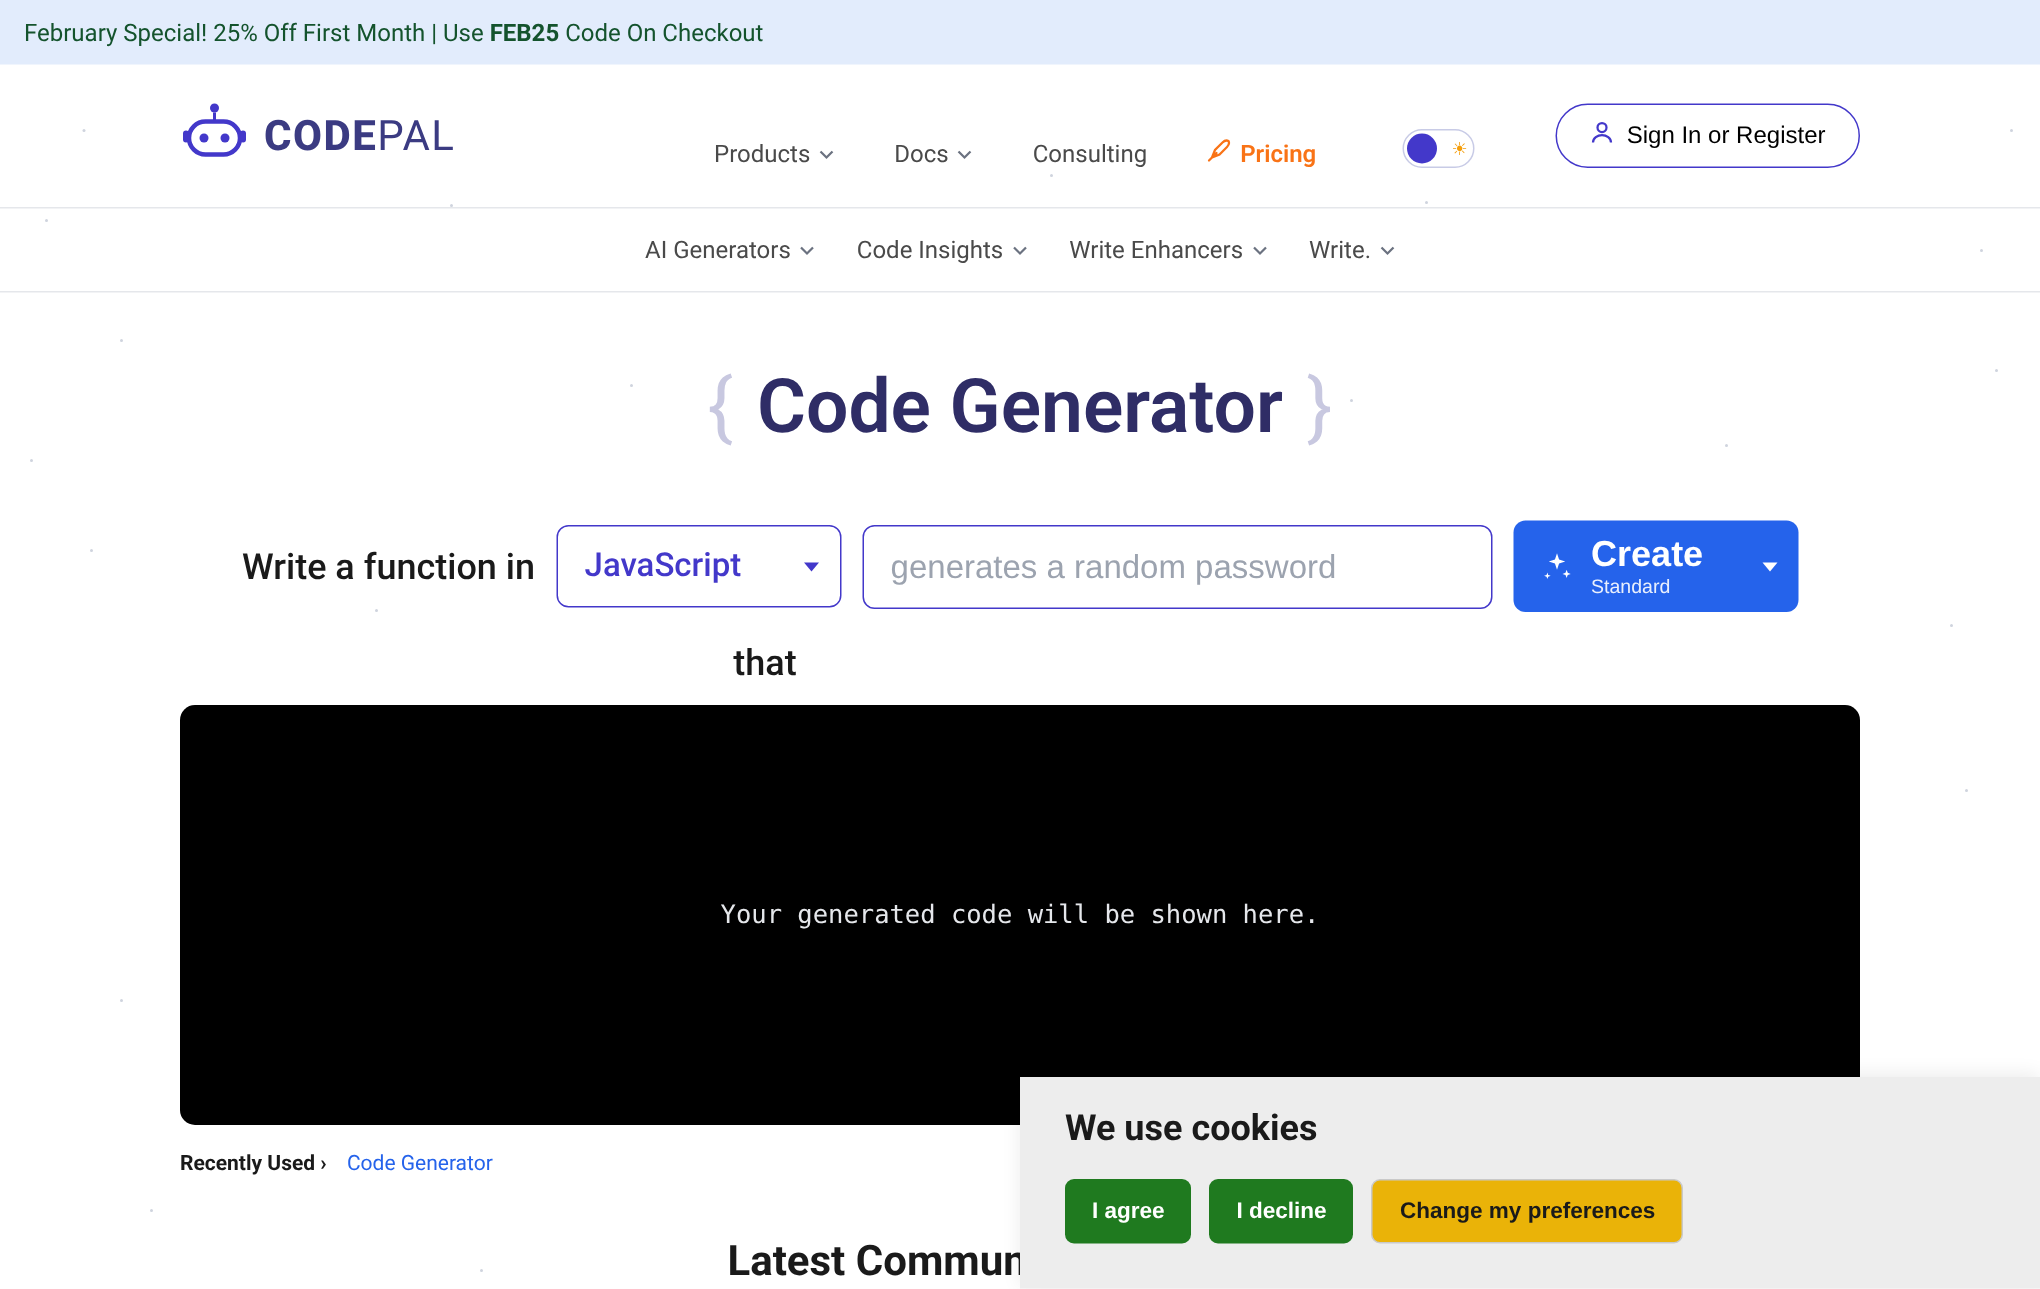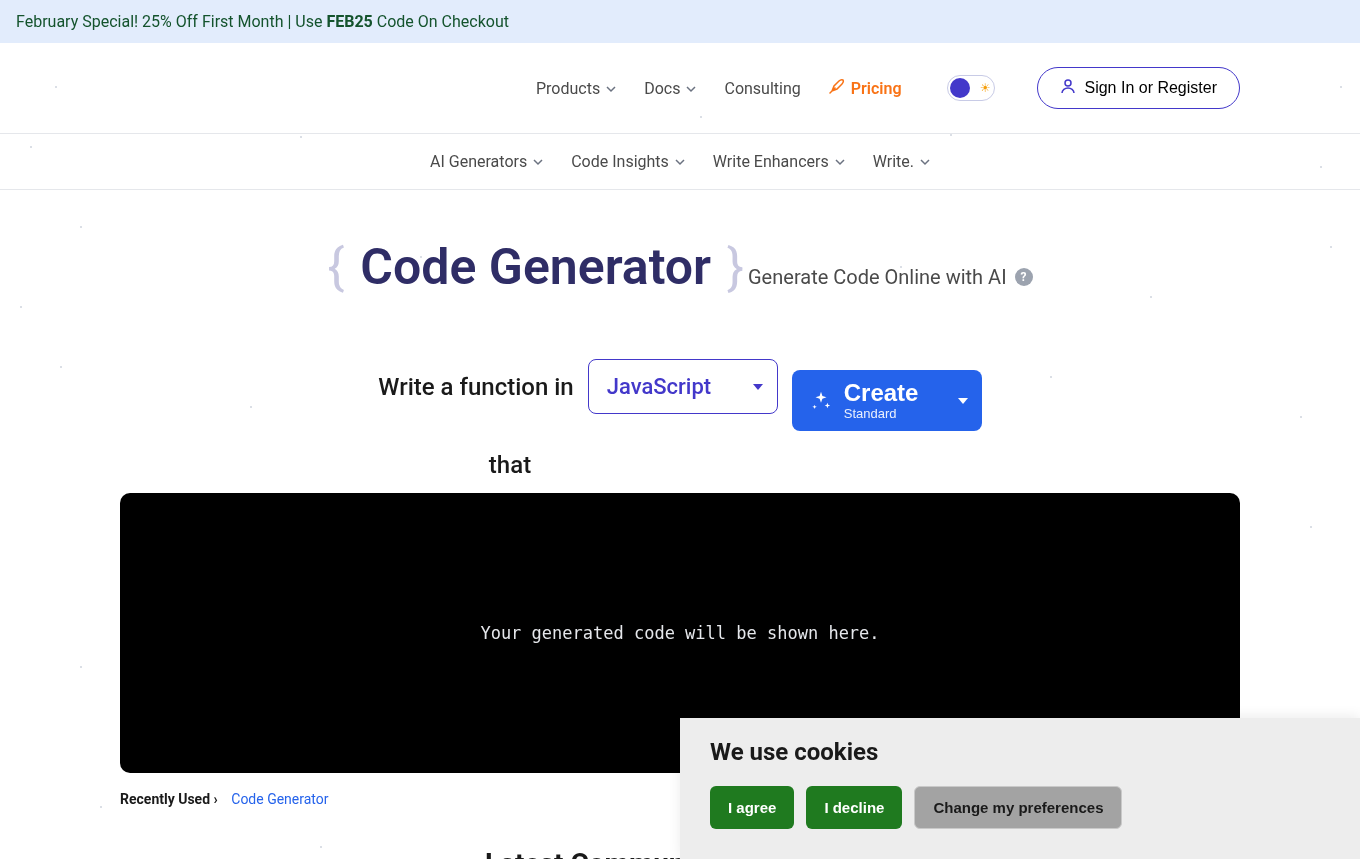--- a/index.html
+++ b/index.html
@@ -56,22 +56,22 @@
     font-weight: 800;
     letter-spacing: 1px;
     color: #3b3b82;
   }
   .logo svg { width: 46px; height: 40px; }
   .logo .code-part { color: #3b3b82; }
   .logo .pal-part { color: #3b3b82; font-weight: 400; }
   .nav-links {
     margin-left: auto;
     display: flex;
-    align-items: center;
-    gap: 28px;
+    align-items: flex-end;
+    gap: 40px;
     font-size: 16px;
   }
   .nav-item {
     display: inline-flex;
     align-items: center;
     gap: 6px;
     color: #4a4a4a;
     cursor: pointer;
   }
   .chev-down {
@@ -227,21 +227,20 @@
     color: #fff;
     border: none;
     border-radius: 8px;
     padding: 10px 42px 10px 18px;
     display: inline-flex;
     align-items: center;
     gap: 12px;
     cursor: pointer;
     position: relative;
     min-width: 190px;
-    margin-top: 28px;
   }
   .create-btn .main-label { font-size: 24px; font-weight: 600; line-height: 1.1; }
   .create-btn .sub-label { font-size: 13px; font-weight: 400; opacity: 0.9; display:block; text-align:left; }
   .create-btn .sparkles { width: 22px; height: 22px; flex-shrink:0; }
   .create-btn::after {
     content: "";
     position: absolute;
     right: 14px; top: 50%;
     transform: translateY(-50%);
     border-left: 5px solid transparent;
@@ -321,21 +320,21 @@
   .cookie-btn {
     border: none;
     border-radius: 6px;
     padding: 12px 18px;
     font-size: 15px;
     font-weight: 700;
     cursor: pointer;
   }
   .cookie-agree { background: #1f7a1f; color: #fff; }
   .cookie-decline { background: #1f7a1f; color: #fff; }
-  .cookie-prefs { background: #a3a3a3; color: #1a1a1a; border: 1px solid #c9c9c9; }
+  .cookie-prefs { background: #eab308; color: #1a1a1a; border: 1px solid #c9c9c9; }
 </style>
 </head>
 <body>
 
 <div class="dots-layer">
   <span style="left:55px;top:40px"></span>
     <span style="left:300px;top:90px"></span>
   <span style="left:700px;top:70px"></span>
     <span style="left:950px;top:88px"></span>
   <span style="left:1200px;top:60px"></span>
@@ -359,20 +358,36 @@
     <span style="left:30px;top:100px"></span>
   <span style="left:1330px;top:200px"></span>
     <span style="left:20px;top:260px"></span>
 </div>
 
 <div class="promo-bar">
   <span>February Special! 25% Off First Month | Use </span><strong>FEB25</strong><span> Code On Checkout</span>
 </div>
 
 <header class="main-header">
+  <div class="logo">
+    <span>
+      <svg viewBox="0 0 46 40" fill="none">
+        <circle cx="23" cy="5" r="3" fill="#4338ca"></circle>
+        <line x1="23" y1="8" x2="23" y2="14" stroke="#4338ca" stroke-width="2"></line>
+        <rect x="6" y="14" width="34" height="22" rx="11" stroke="#4338ca" stroke-width="3" fill="#fff"></rect>
+        <circle cx="16" cy="25" r="3" fill="#4338ca"></circle>
+        <circle cx="30" cy="25" r="3" fill="#4338ca"></circle>
+        <rect x="2" y="20" width="4" height="8" rx="2" fill="#4338ca"></rect>
+        <rect x="40" y="20" width="4" height="8" rx="2" fill="#4338ca"></rect>
+      </svg>
+    </span>
+    <span>
+      <span class="code-part">CODE</span><span class="pal-part">PAL</span>
+    </span>
+  </div>
 
   <div class="nav-links">
     <span class="nav-item">
       <span>Products</span>
       <span><svg class="chev-down" viewBox="0 0 10 10">
             <path d="M1 3l4 4 4-4" stroke="#6b7280" stroke-width="1.5" fill="none"></path>
           </svg></span>
     </span>
     <span class="nav-item">
       <span>Docs</span>
@@ -435,33 +450,30 @@
         </svg></span>
   </span>
 </nav>
 
 <section class="hero">
   <h1>
     <span class="brace">{</span>
     <span>Code Generator</span>
     <span class="brace">}</span>
   </h1>
-  <div class="subtitle">
-    <span>Generate Code Online with AI</span>
-    <span class="help-icon">?</span>
-  </div>
 </section>
 
 <div class="builder">
   <span class="intro-text">Write a function in</span>
 
   <div class="lang-select">
     <span>JavaScript</span>
   </div>
 
+  <input class="desc-input" type="text" placeholder="generates a random password" style="">
 
   <button class="create-btn">
     <span class="sparkles">
       <svg viewBox="0 0 24 24" fill="#fff">
           <path d="M12 2l1.5 4.5L18 8l-4.5 1.5L12 14l-1.5-4.5L6 8l4.5-1.5L12 2zM19 14l.8 2.2L22 17l-2.2.8L19 20l-.8-2.2L16 17l2.2-.8L19 14zM5 16l.6 1.8L7.4 18.4 5.6 19 5 20.8 4.4 19 2.6 18.4 4.4 17.8 5 16z"></path>
         </svg>
     </span>
     <span>
       <span class="main-label">Create</span>
       <span class="sub-label">Standard</span>

